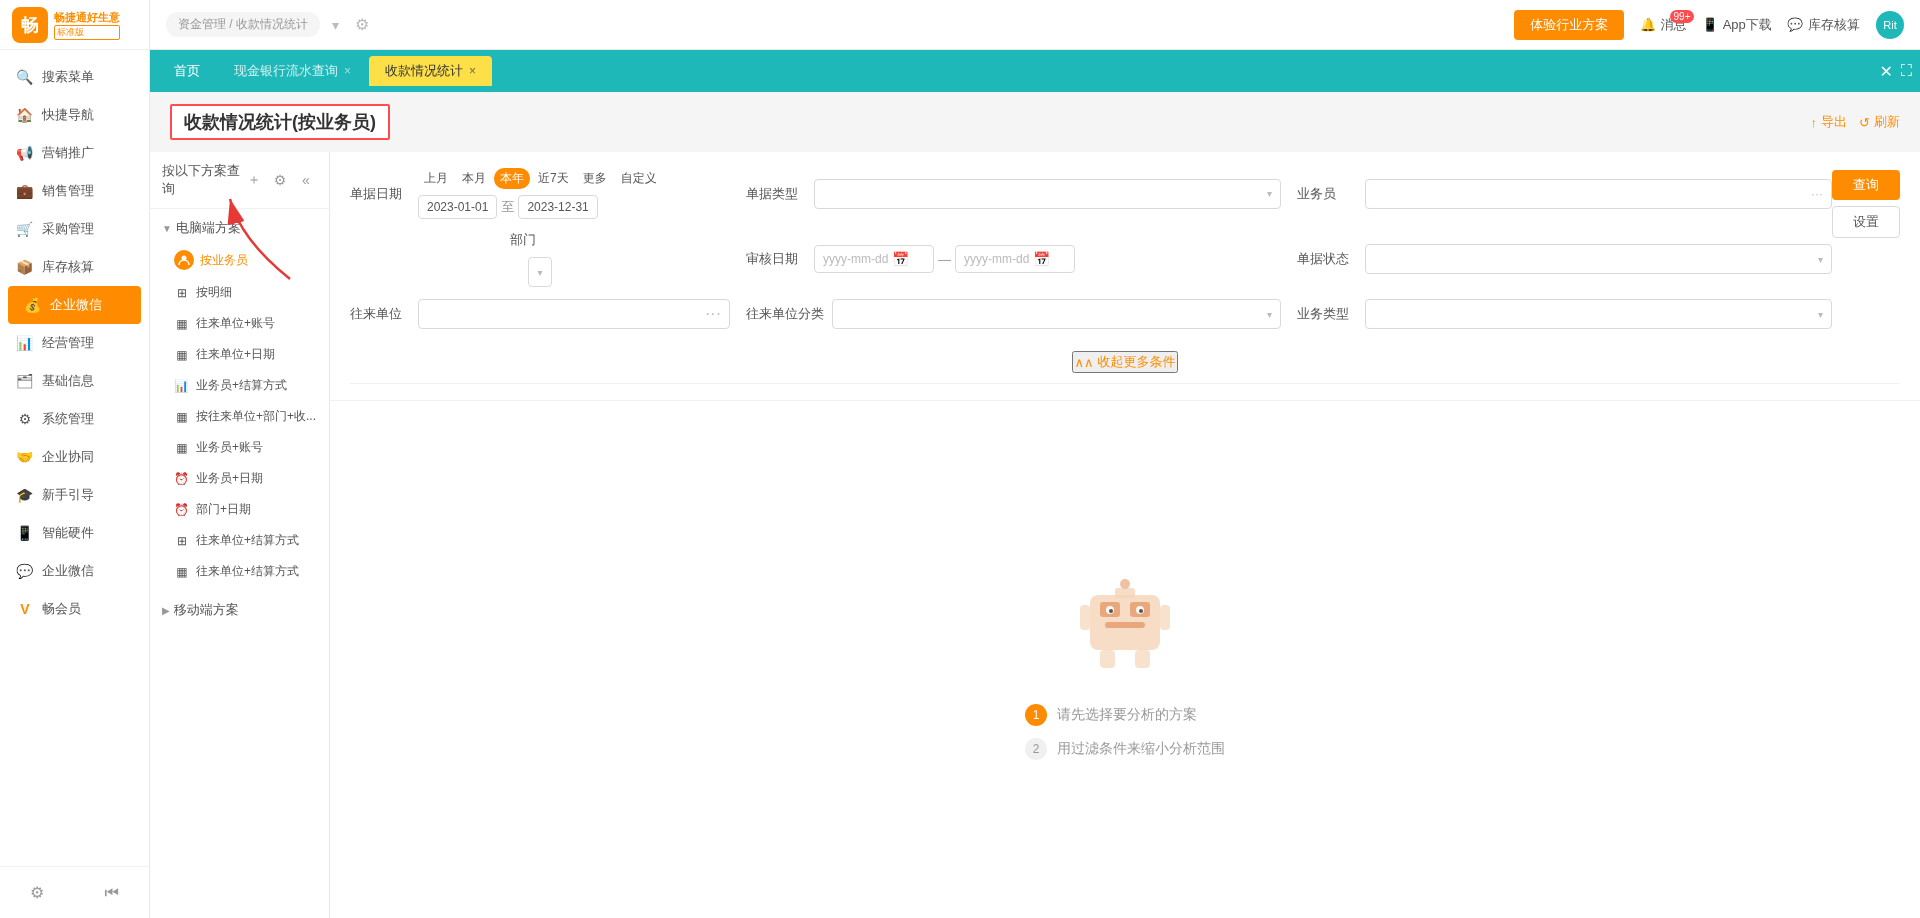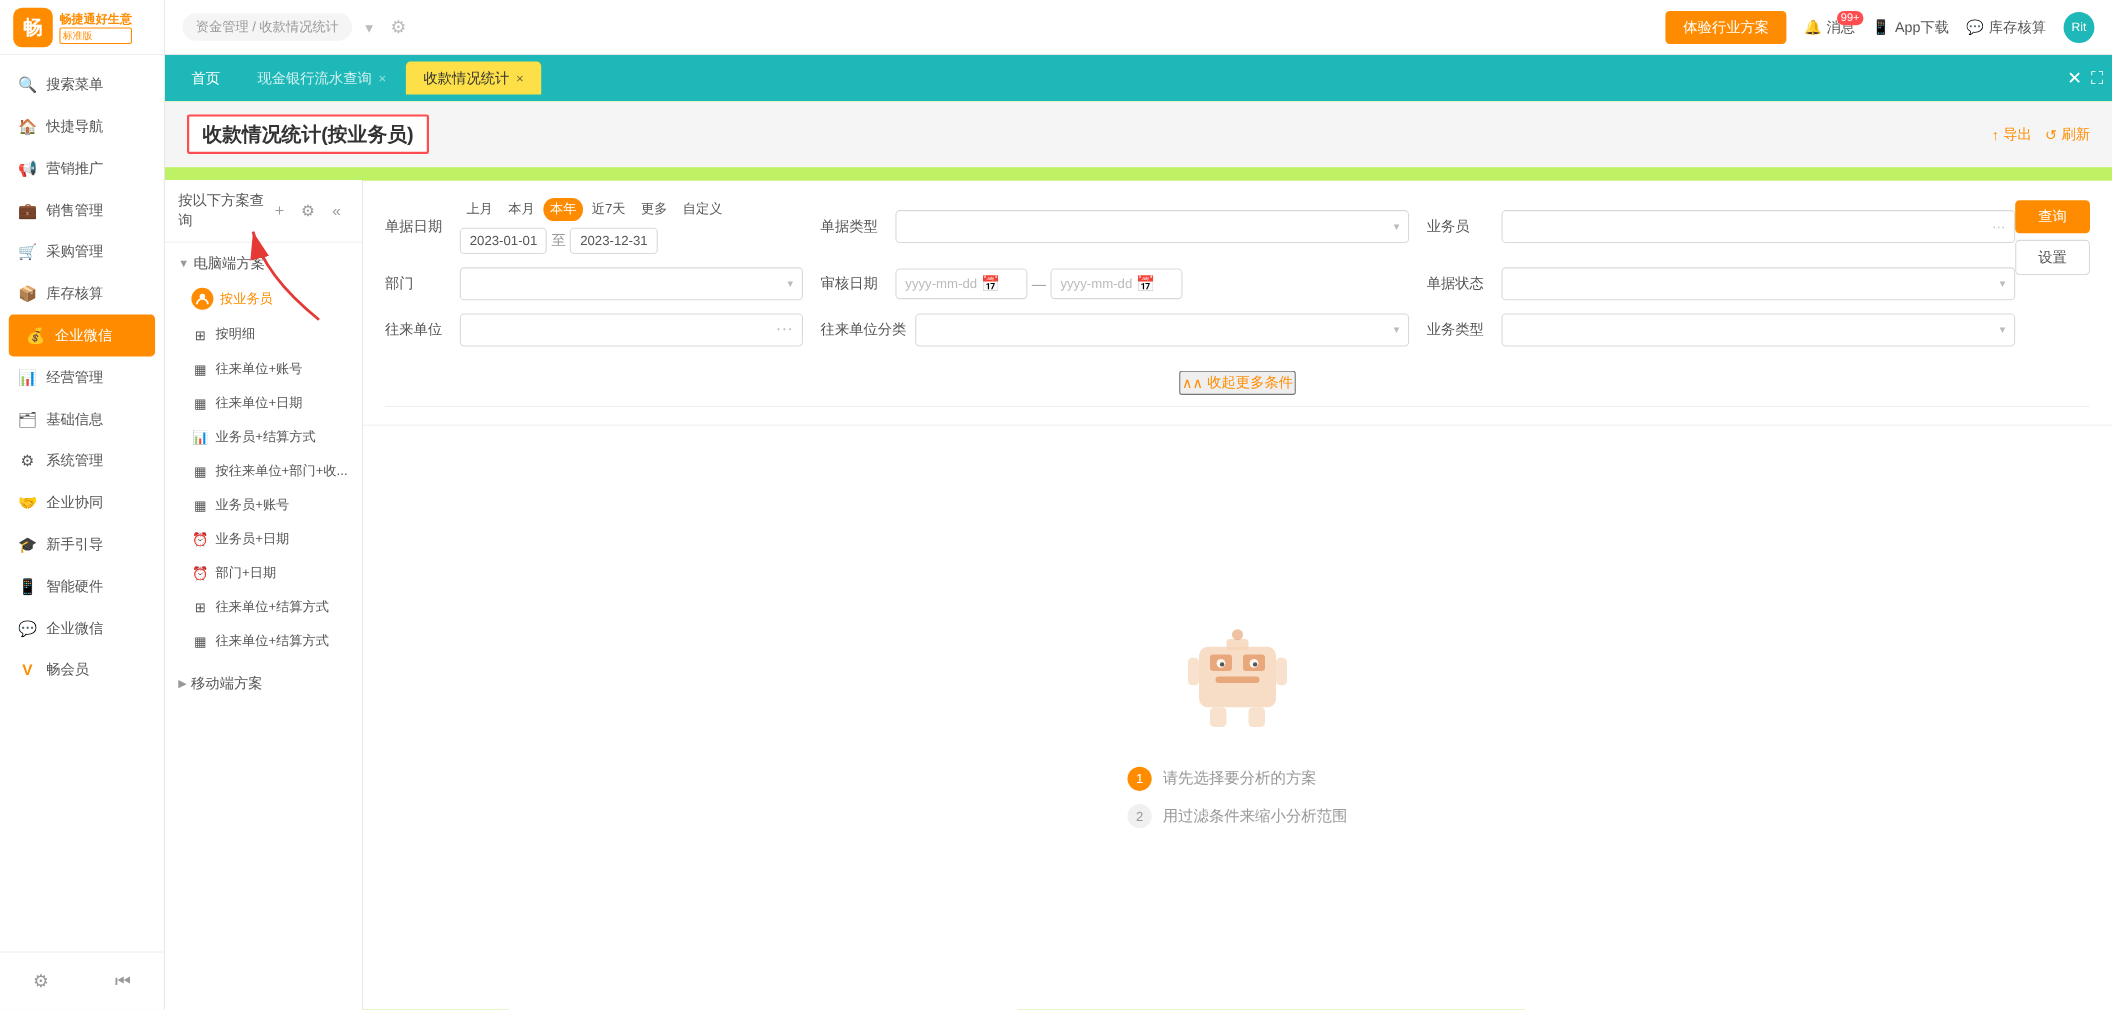--- a/index.html
+++ b/index.html
@@ -32,21 +32,21 @@
     
     .tab-bar { height: 42px; background: #1eb8b8; display: flex; align-items: center; padding: 0 8px; flex-shrink: 0; justify-content: space-between; }
     .tabs { display: flex; align-items: center; gap: 2px; }
     .tab { display: flex; align-items: center; padding: 6px 16px; border-radius: 4px 4px 0 0; cursor: pointer; font-size: 13px; color: rgba(255,255,255,0.8); }
     .tab.home { color: white; }
     .tab.active { background: #fde047; color: #333; }
     .tab-close { margin-left: 6px; color: inherit; font-size: 12px; cursor: pointer; opacity: 0.7; }
     .tab-bar-right { display: flex; align-items: center; gap: 8px; color: white; font-size: 16px; }
 
     
-    .page-content { flex: 1; display: flex; flex-direction: column; overflow: hidden; background: #bef264; gap: 12px; }
+    .page-content { flex: 1; display: flex; flex-direction: column; overflow: hidden; background: #404040; }
 
     
     .page-header { background: #f5f5f5; padding: 12px 20px; display: flex; align-items: center; justify-content: space-between; flex-shrink: 0; }
     .page-title { font-size: 18px; font-weight: bold; color: #333; border: 2px solid #ff4d4f; padding: 4px 12px; border-radius: 2px; background: white; }
     .page-actions { display: flex; align-items: center; gap: 12px; }
     .action-btn { display: flex; align-items: center; gap: 4px; color: #ff8c00; cursor: pointer; font-size: 13px; background: none; border: none; }
 
     
     .content-body { flex: 1; display: flex; overflow: hidden; }
 
@@ -381,21 +381,21 @@
                 <div class="filter-item" style="min-width:300px; flex:1;">
                   <span class="filter-label">业务员</span>
                   <div class="filter-control" style="flex:1;">
                     <span class="placeholder"></span>
                     <span style="color:#bbb; font-size:12px; cursor:pointer;">···</span>
                   </div>
                 </div>
               </div>
 
               <div class="filter-row">
-                <div class="filter-item" style="min-width:380px;">
+                <div class="filter-item" style="min-width:380px;flex-direction:column;">
                   <span class="filter-label">部门</span>
                   <div class="filter-control" style="flex:1;">
                     <span class="placeholder"></span>
                     <span class="arrow-down">▾</span>
                   </div>
                 </div>
                 <div class="filter-item" style="min-width:320px; flex:1;">
                   <span class="filter-label">审核日期</span>
                   <div class="audit-date">
                     <div class="audit-input">

